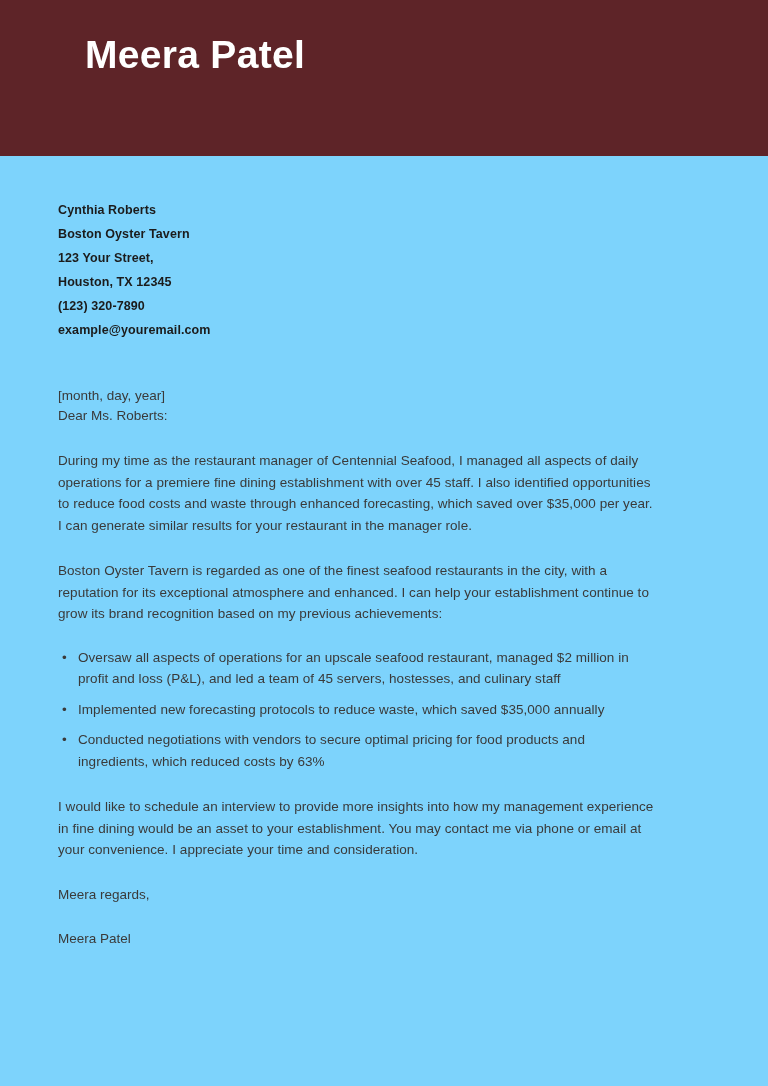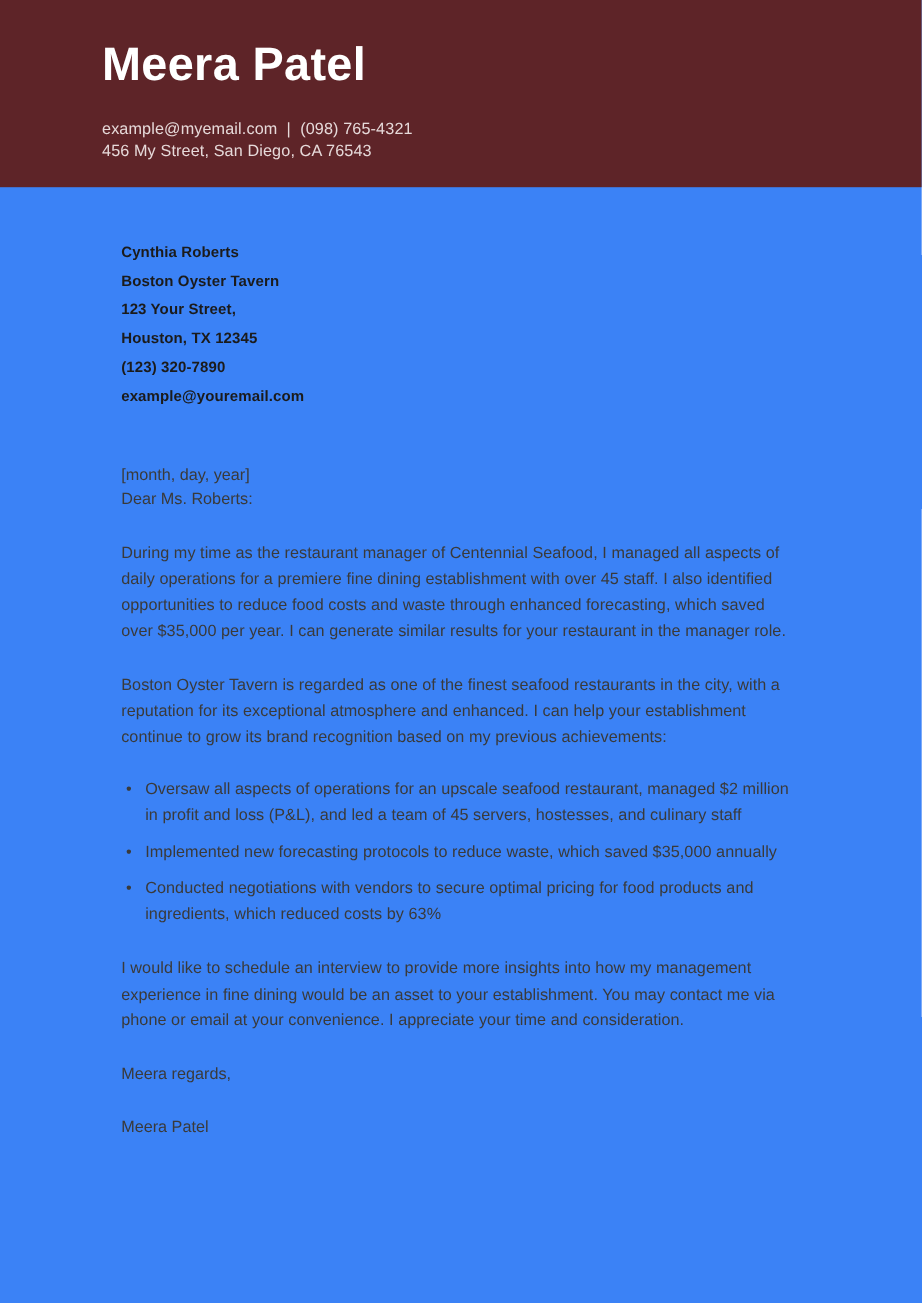--- a/index.html
+++ b/index.html
@@ -11,21 +11,21 @@
     width: 768px;
     height: 1086px;
     font-family: "Liberation Sans", sans-serif;
     overflow: hidden;
   }
 
   .page {
     position: relative;
     width: 768px;
     height: 1086px;
-    background: #3b82f6;
+    background: #7dd3fc;
   }
 
   
   .header {
     background: #5e2428;
     height: 156px;
     width: 100%;
     box-sizing: border-box;
     padding: 0 85px;
     display: flex;
@@ -46,21 +46,21 @@
   .contact-line {
     color: #e6d9d9;
     font-size: 13.5px;
     line-height: 18px;
     letter-spacing: 0.1px;
     white-space: pre;
   }
 
   
   .body-wrap {
-    padding: 0 101px;
+    padding: 0 58px;
     box-sizing: border-box;
   }
 
   .recipient {
     margin-top: 42px;
   }
   .recipient-line {
     font-size: 12.5px;
     font-weight: bold;
     color: #1b1b1b;
@@ -128,24 +128,20 @@
     line-height: 20px;
   }
 </style>
 </head>
 <body>
 
 <div class="page">
 
   <div class="header">
     <div class="header-name">Meera Patel</div>
-    <div class="header-contact">
-      <div class="contact-line">example@myemail.com  |  (098) 765-4321</div>
-      <div class="contact-line">456 My Street, San Diego, CA 76543</div>
-    </div>
   </div>
 
   <div class="body-wrap">
 
     <div class="recipient">
       <div class="recipient-line">Cynthia Roberts</div>
       <div class="recipient-line">Boston Oyster Tavern</div>
       <div class="recipient-line">123 Your Street,</div>
       <div class="recipient-line">Houston, TX 12345</div>
       <div class="recipient-line">(123) 320-7890</div>

